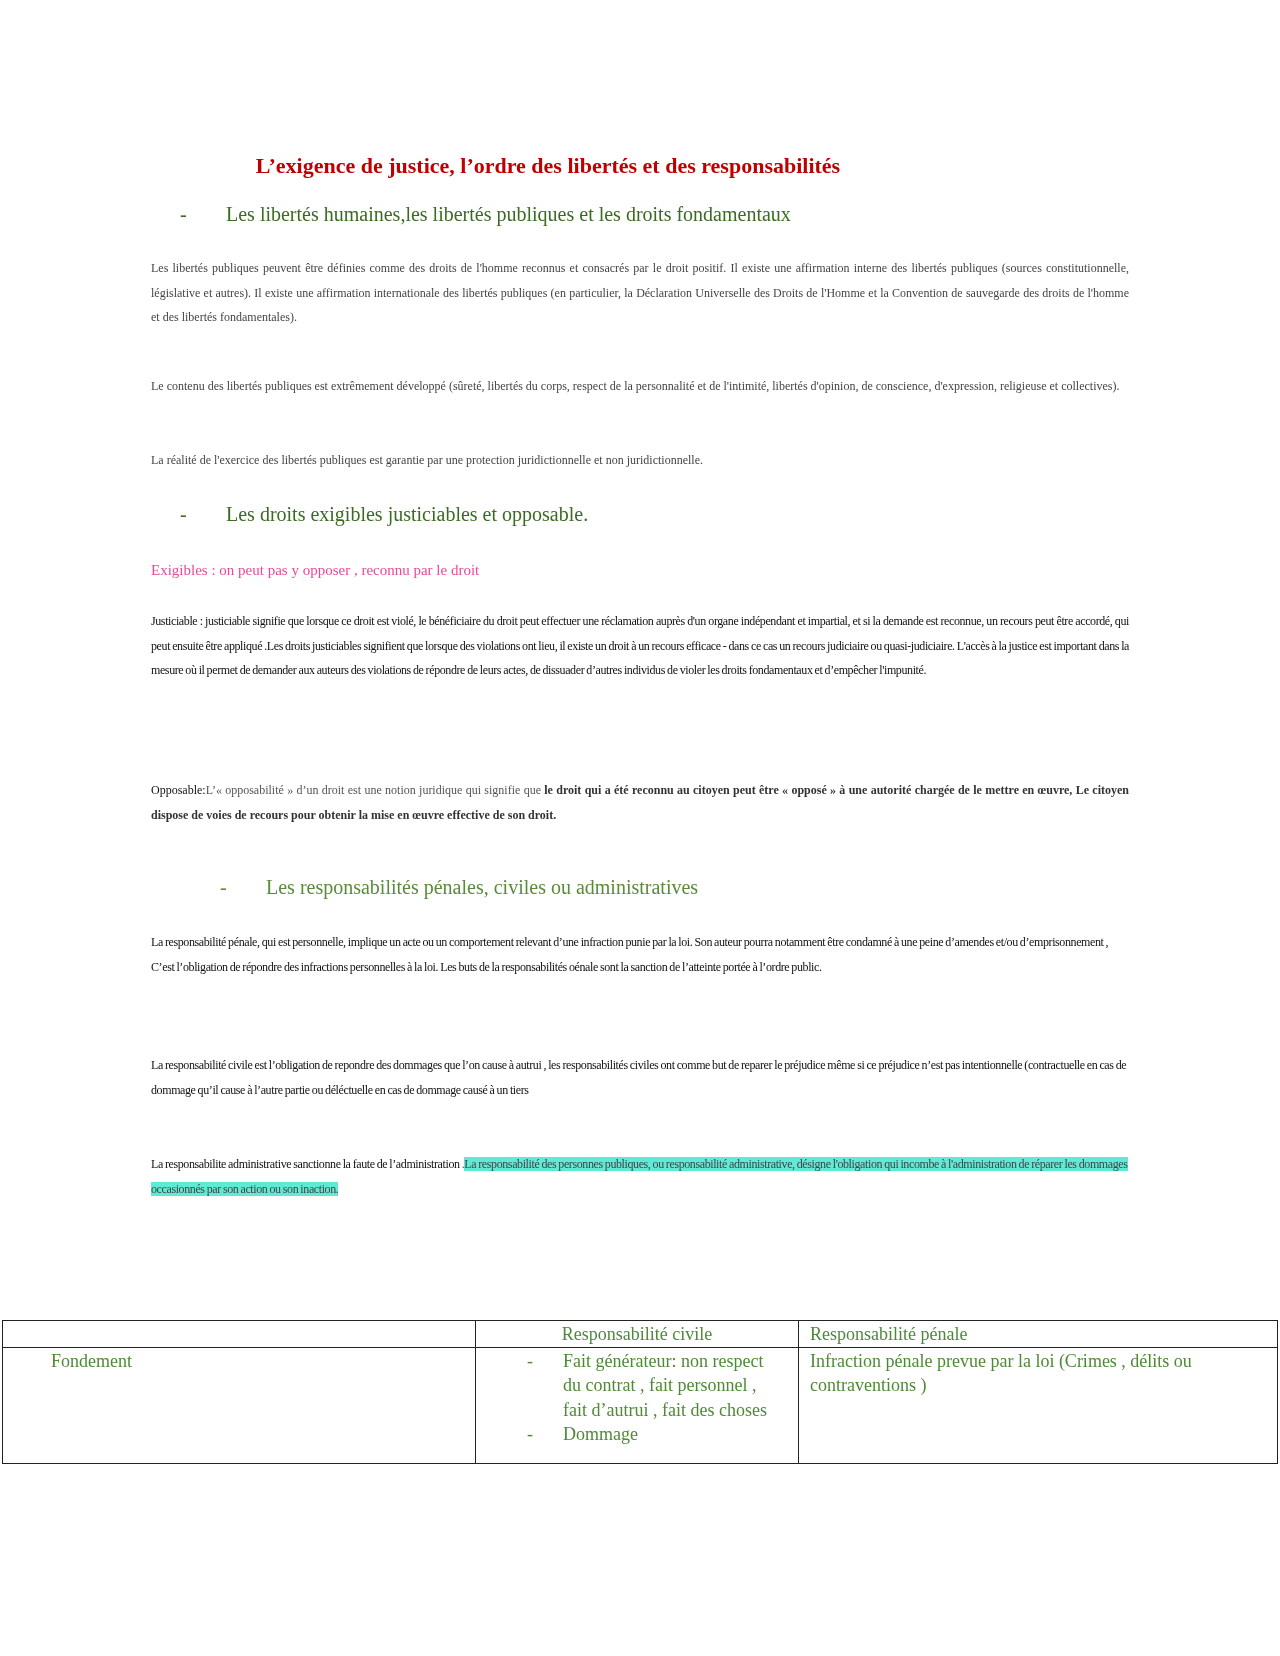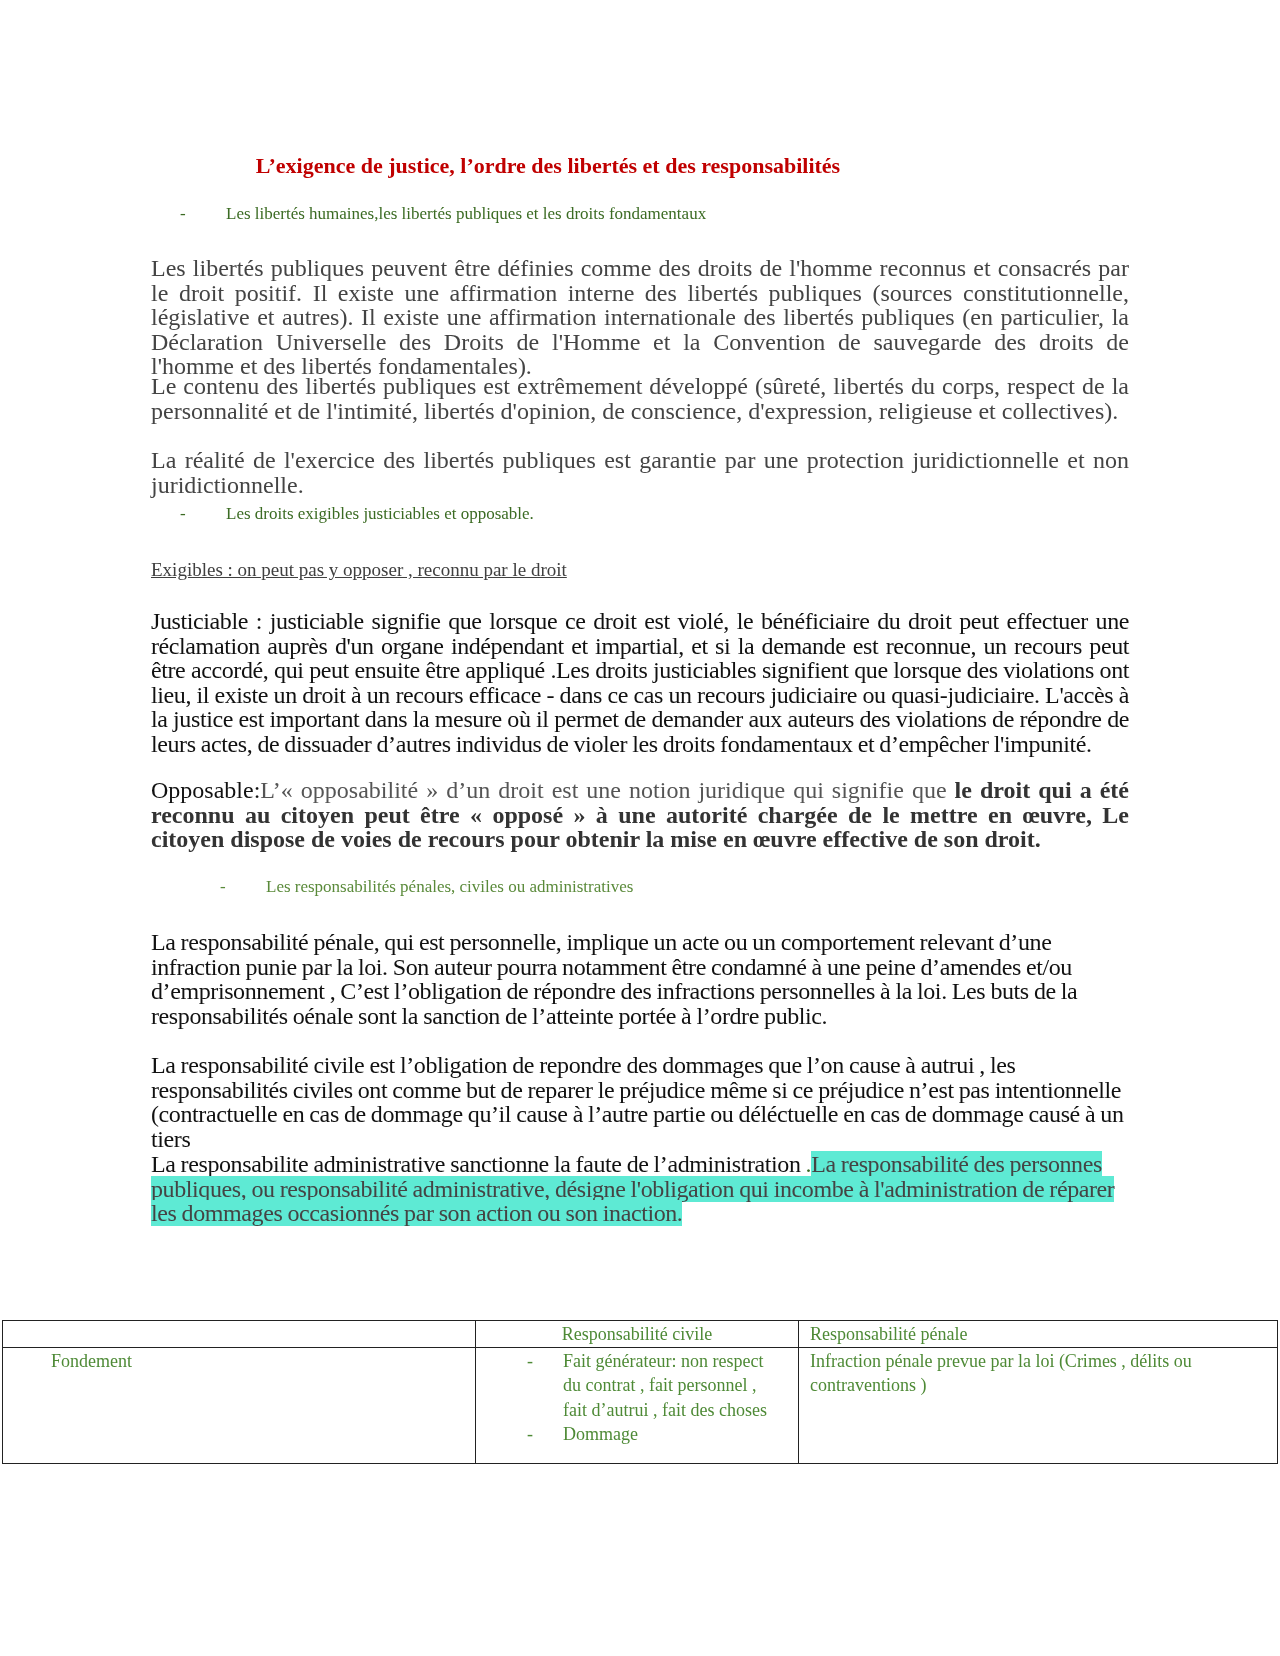--- a/index.html
+++ b/index.html
@@ -3,30 +3,30 @@
 <meta charset="utf-8">
 <style>
   html, body { margin: 0; padding: 0; background: #ffffff; }
   body { width: 1280px; height: 1656px; position: relative; overflow: hidden;
          font-family: "Liberation Serif", "DejaVu Serif", serif; }
   .page { position: absolute; left: 0; top: 0; width: 1280px; height: 1656px; }
 
   .title { position: absolute; top: 152px; left: 0; width: 1096px; text-align: center;
            color: #c00000; font-weight: bold; font-size: 22px; line-height: 28px; }
 
-  .h2 { position: absolute; left: 180px; font-size: 17px; line-height: 26px; color: #3b6b23; white-space: nowrap; }
+  .h2 { position: absolute; left: 180px; font-size: 20px; line-height: 26px; color: #3b6b23; white-space: nowrap; }
   .h2 .dash { display: inline-block; width: 46px; }
   .h2.light { color: #5a8a3a; margin-left: 40px; }
 
-  .para { position: absolute; left: 151px; width: 978px; font-size: 24px; line-height: 24.5px; }
+  .para { position: absolute; left: 151px; width: 978px; font-size: 12px; line-height: 24.5px; }
   .grey { color: #444444; text-align: justify; }
   .dark { color: #111111; }
   .justify { text-align: justify; }
   .narrow { letter-spacing: -0.4px; word-spacing: -0.5px; }
-  .exig { font-size: 19px; color: #404040; line-height: 28px; text-decoration: underline; }
+  .exig { font-size: 15px; color: #ec4899; line-height: 28px; }
   .bold { font-weight: bold; color: #333333; }
   .hl { background: #5eead4; color: #444444; }
   .dot { color: #3b6b23; }
 
   table.cmp { position: absolute; left: 2px; top: 1320px; width: 1276px; border-collapse: collapse;
               font-size: 18px; color: #4e8a36; line-height: 24.5px; }
   table.cmp td { border: 1.5px solid #222; vertical-align: top; padding: 1px 11px 0 11px; }
   table.cmp td.c0 { width: 450px; }
   table.cmp td.c1 { width: 300px; text-align: center; }
   .cmp ul { list-style: none; margin: 0; padding: 0 0 0 40px; }

